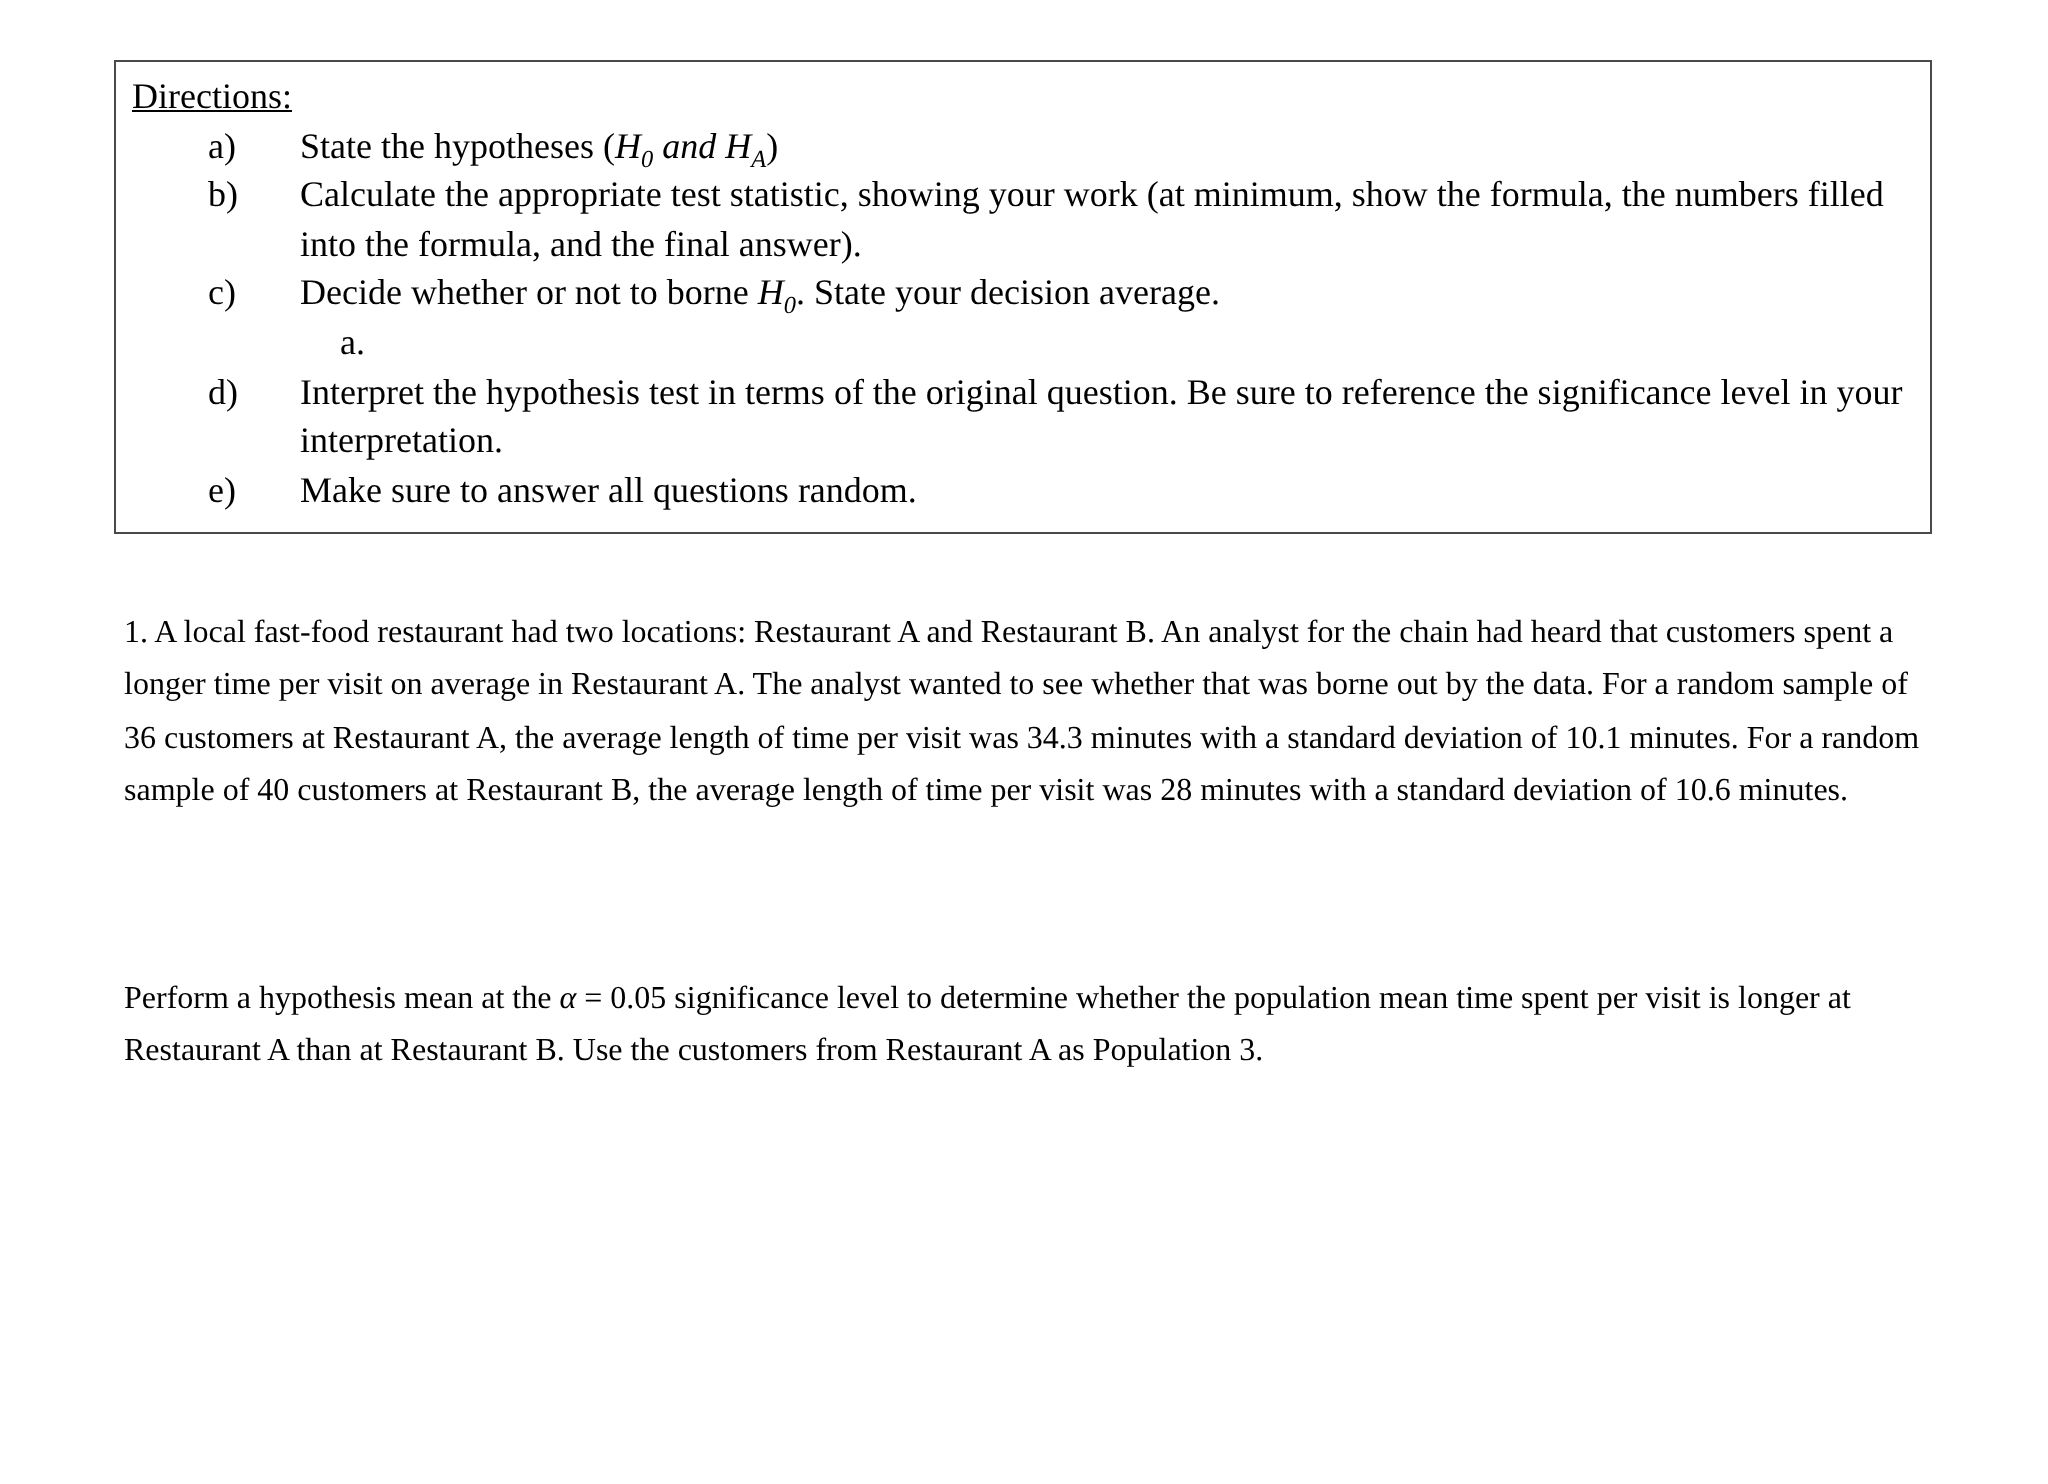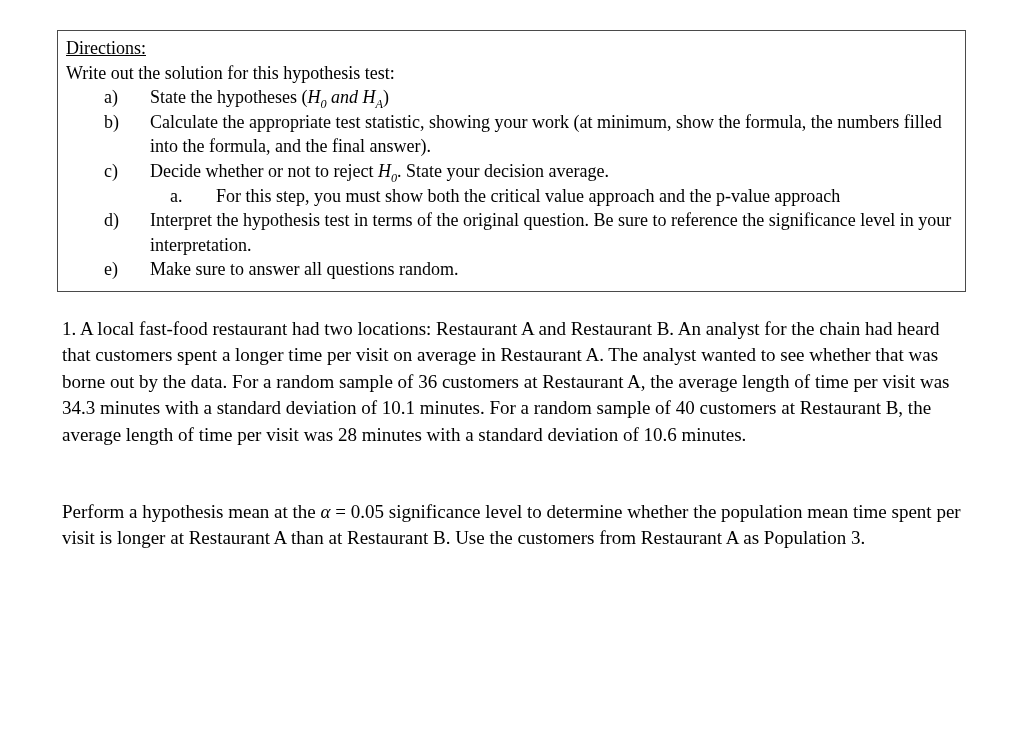--- a/index.html
+++ b/index.html
@@ -37,59 +37,56 @@
   }
   .lvl1 { padding-left: 38px; }
   .lvl1 > .li-label { flex: 0 0 34px; }
   .lvl2 { padding-left: 104px; }
   .lvl2 > .li-label { flex: 0 0 34px; }
   .li-text { flex: 1 1 auto; margin-left: 12px; }
   .para {
     position: absolute;
     left: 62px;
     width: 902px;
-    font-size: 19px;
+    font-size: 16px;
     line-height: 26.4px;
-    margin-top: 12px;
   }
   .para1 { top: 304px; }
   .para2 { top: 487px; }
   .it { font-style: italic; }
   sub {
     font-size: 68%;
     line-height: 0;
   }
 </style>
 </head>
 <body>
 
 <div class="page">
 
   <div class="box">
     <div class="box-title">Directions:</div>
-    <div class="box-intro">Write out the solution for this hypothesis test:</div>
 
     <div class="li lvl1">
       <span class="li-label">a)</span>
       <span class="li-text"><span>State the hypotheses (</span><span class="it">H</span><sub class="it">0</sub><span class="it"> and </span><span class="it">H</span><sub class="it">A</sub><span>)</span></span>
     </div>
 
     <div class="li lvl1">
       <span class="li-label">b)</span>
       <span class="li-text"><span>Calculate the appropriate test statistic, showing your work (at minimum, show the formula, the numbers filled into the formula, and the final answer).</span></span>
     </div>
 
     <div class="li lvl1">
       <span class="li-label">c)</span>
-      <span class="li-text"><span>Decide whether or not to reject </span><span class="it">H</span><sub class="it">0</sub><span>. State your decision average.</span></span>
+      <span class="li-text"><span>Decide whether or not to borne </span><span class="it">H</span><sub class="it">0</sub><span>. State your decision average.</span></span>
     </div>
 
     <div class="li lvl2">
       <span class="li-label">a.</span>
-      <span class="li-text"><span>For this step, you must show both the critical value approach and the p-value approach</span></span>
     </div>
 
     <div class="li lvl1">
       <span class="li-label">d)</span>
       <span class="li-text"><span>Interpret the hypothesis test in terms of the original question. Be sure to reference the significance level in your interpretation.</span></span>
     </div>
 
     <div class="li lvl1">
       <span class="li-label">e)</span>
       <span class="li-text"><span>Make sure to answer all questions random.</span></span>

